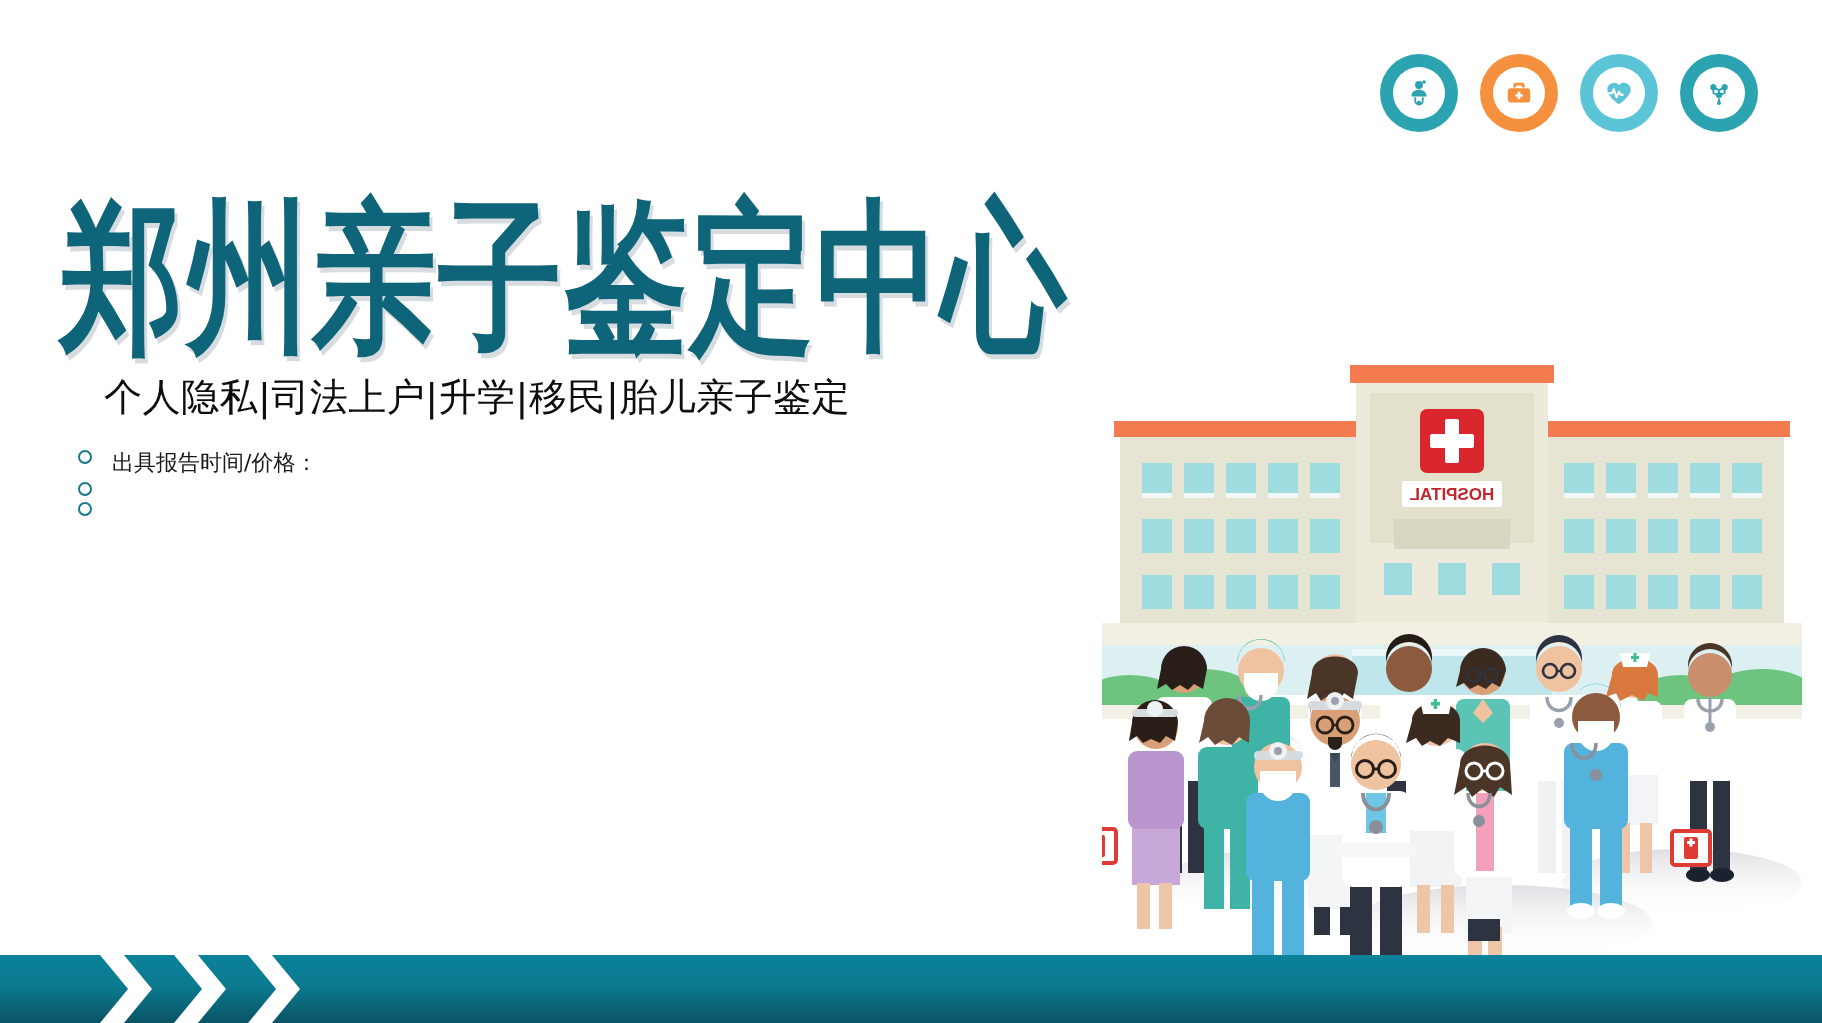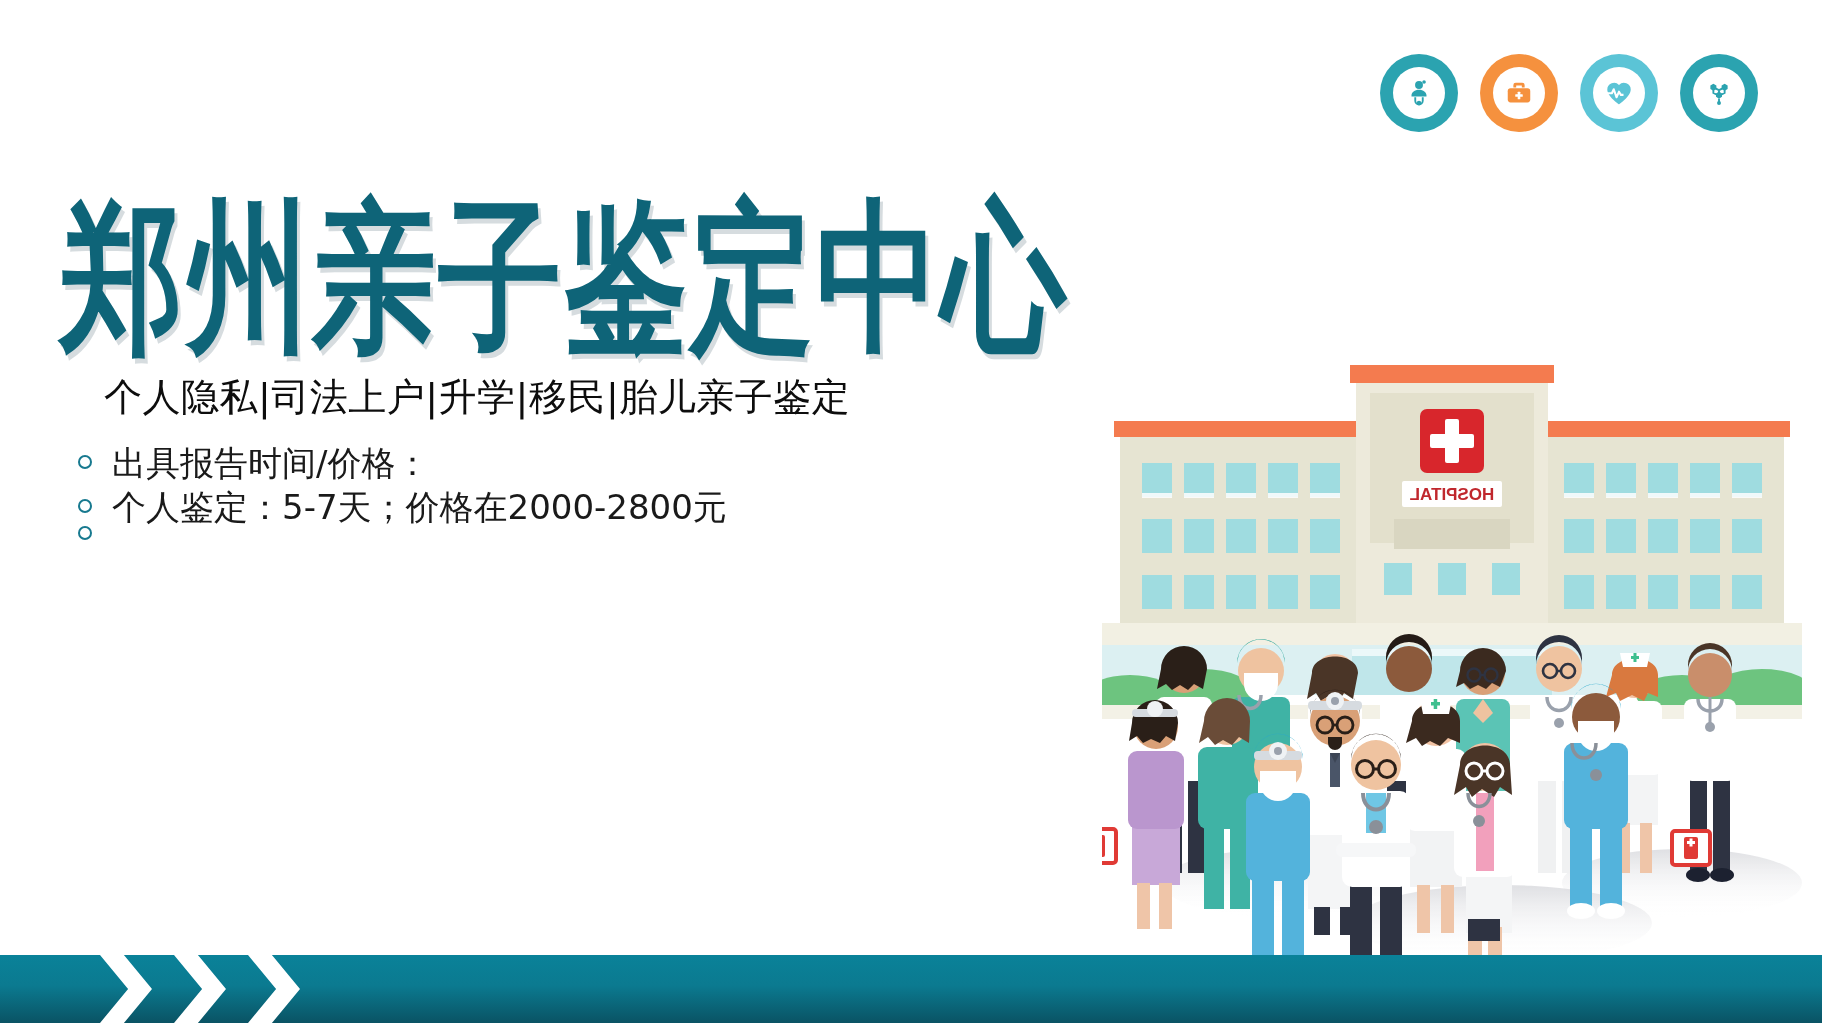--- a/index.html
+++ b/index.html
@@ -53,21 +53,21 @@
     margin-left:48px;
   }
 
   
   .bullets{
     position:absolute; left:78px; top:444px;
     list-style:none;
   }
   .bullets li{
     display:flex; align-items:baseline;
-    font-size:34px; line-height:38px;
+    font-size:22px; line-height:38px;
     color:#1a1a1a; white-space:nowrap;
     margin-bottom:6px;
     font-family:"DejaVu Sans","Liberation Sans",sans-serif;
   }
   .bullets .marker{
     flex:0 0 auto;
     width:14px; height:14px; border-radius:50%;
     border:2.5px solid #17798F;
     margin-right:20px; position:relative; top:-6px;
   }
@@ -165,21 +165,20 @@
 
 <div class="subtitle">个人隐私|司法上户|升学|移民|胎儿亲子鉴定</div>
 
 <ul class="bullets">
   <li>
     <span class="marker"></span>
     <span>出具报告时间/价格：</span>
   </li>
   <li>
     <span class="marker"></span>
-    <span>个人鉴定：5-7天；价格在2000-2800元</span>
   </li>
   <li>
     <span class="marker"></span>
   </li>
 </ul>
 
 <div class="illustration">
   <svg viewBox="0 0 700 640" aria-hidden="true">
     <defs>
       <linearGradient id="shadowG" x1="0" y1="0" x2="0" y2="1">

